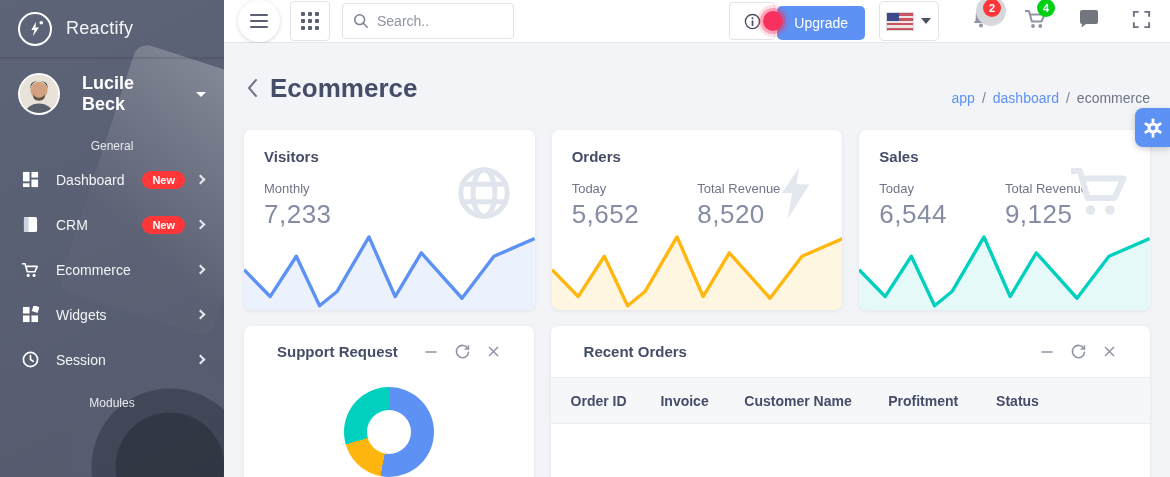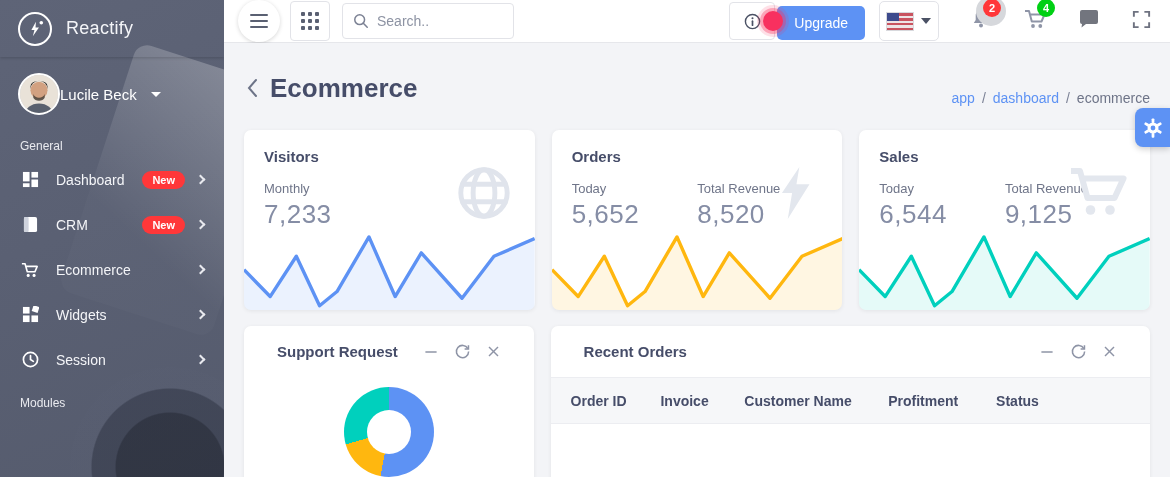--- a/index.html
+++ b/index.html
@@ -12,23 +12,23 @@
   .sidebar::before { content:""; position:absolute; right:-30px; top:60px; width:160px; height:260px;
     background:linear-gradient(205deg, rgba(255,255,255,.28), rgba(255,255,255,.02) 70%); transform:rotate(18deg); border-radius:14px; }
   .sidebar::after { content:""; position:absolute; left:70px; bottom:-90px; width:200px; height:200px; border-radius:50%;
     background:radial-gradient(circle at 50% 50%, rgba(20,24,34,.55) 0 38%, rgba(40,45,60,.45) 39% 55%, rgba(90,96,115,.2) 56% 100%); }
   .sb-inner { position:relative; z-index:2; }
   .logo-row { height:57px; display:flex; align-items:center; padding:0 18px; box-shadow:0 1px 3px rgba(0,0,0,.18); }
   .logo-badge { width:34px; height:34px; border:2px solid #fff; border-radius:50%; position:relative; display:flex; align-items:center; justify-content:center; }
   .brand { font-size:18px; margin-left:14px; letter-spacing:.3px; color:#f4f5f8; }
   .user-row { display:flex; align-items:center; padding:16px 18px 10px 18px; }
   .avatar { width:42px; height:42px; border-radius:50%; border:2px solid #fff; overflow:hidden; background:#cfd3da; }
-  .user-name { font-size:15px; font-weight:400; color:#fff; }
+  .user-name { font-size:18px; font-weight:700; margin-left:22px; color:#fff; }
   .caret-down-w { width:0; height:0; border-left:5px solid transparent; border-right:5px solid transparent; border-top:5px solid #fff; margin-left:14px; }
-  .section-label { font-size:12px; color:#e9eaef; padding:14px 20px 4px 20px; }
+  .section-label { font-size:12px; color:#e9eaef; padding:14px 20px 4px 20px;text-align:center; }
   .nav-item { display:flex; align-items:center; height:45px; padding:0 20px; cursor:pointer; }
   .nav-icon { width:20px; height:20px; display:flex; align-items:center; justify-content:center; }
   .nav-label { font-size:14px; color:#f4f5f8; margin-left:16px; }
   .nav-badge { margin-left:auto; background:#ff3739; color:#fff; font-size:11px; font-weight:700; padding:3px 10px; border-radius:10px; }
   .nav-arrow { margin-left:12px; width:7px; height:7px; border-right:2px solid #e8e9ee; border-top:2px solid #e8e9ee; transform:rotate(45deg); }
   .nav-item.no-badge .nav-arrow { margin-left:auto; }
 
   
   .main { flex:1; display:flex; flex-direction:column; position:relative; }
   .topbar { height:57px; background:#fff; border-bottom:1px solid #e6e7eb; display:flex; align-items:center; padding:0 18px 0 14px; }

